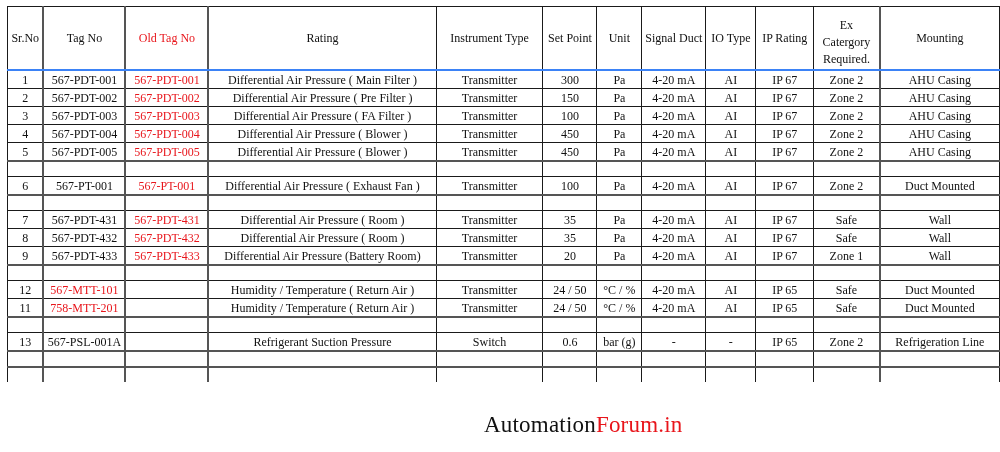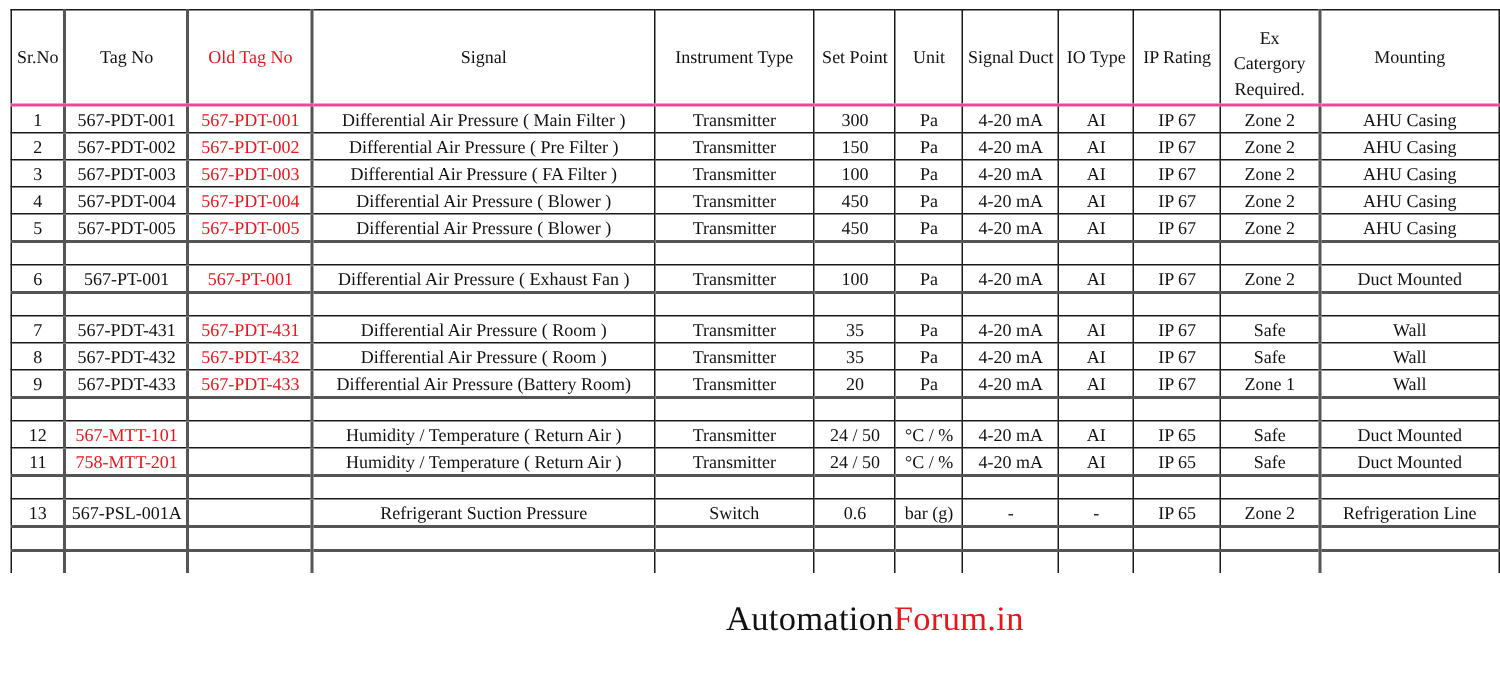--- a/index.html
+++ b/index.html
@@ -21,35 +21,35 @@
       white-space: nowrap;
       overflow: hidden;
       height: 17px;
     }
     table.ilist th {
       font-weight: normal;
       height: 54px;
       text-align: center;
       vertical-align: middle;
       line-height: 15px;
-      border-bottom: 2px solid #ec4899;
+      border-bottom: 2px solid #3b82f6;
     }
     table.ilist td.c { text-align: center; }
     table.ilist td.l { text-align: center; }
     tr.spacer td { height: 14px; border-top: 2px solid #555; }
     tr.last-open td { height: 14px; border-bottom: none; border-top: 2px solid #555; }
     .red { color: #e8151b; border-radius: 31px; }
     th.red { color: #e8151b; }
     col.c0 { width: 36px; } col.c1 { width: 82px; } col.c2 { width: 83px; }
     col.c3 { width: 228px; } col.c4 { width: 107px; } col.c5 { width: 54px; }
     col.c6 { width: 45px; } col.c7 { width: 56px; } col.c8 { width: 50px; }
     col.c9 { width: 58px; } col.c10 { width: 66px; } col.c11 { width: 120px; }
     .thick-left { border-left: 2px solid #555 !important; }
     .watermark {
-      position: absolute; left: 484px; top: 400px;
+      position: absolute; left: 484px; top: 412px;
       font-size: 23px; letter-spacing: 0.2px;
       font-family: "Liberation Serif", "DejaVu Serif", serif;
       color: #111;
     }
     .watermark .brand-red { color: #e8151b; }
   </style>
 </head>
 <body>
 
 <table class="ilist">
@@ -65,21 +65,21 @@
       <col class="c8">
       <col class="c9">
       <col class="c10">
       <col class="c11">
   </colgroup>
   <thead>
     <tr>
       <th>Sr.No</th>
       <th class="thick-left">Tag No</th>
       <th class="red thick-left">Old Tag No</th>
-      <th class="thick-left">Signal</th>
+      <th class="thick-left">Rating</th>
       <th>Instrument Type</th>
       <th>Set Point</th>
       <th>Unit</th>
       <th>Signal Duct</th>
       <th>IO Type</th>
       <th>IP Rating</th>
       <th style="white-space:normal; line-height:17px; padding-top:8px;">Ex Catergory Required.</th>
       <th class="thick-left">Mounting</th>
     </tr>
   </thead>

